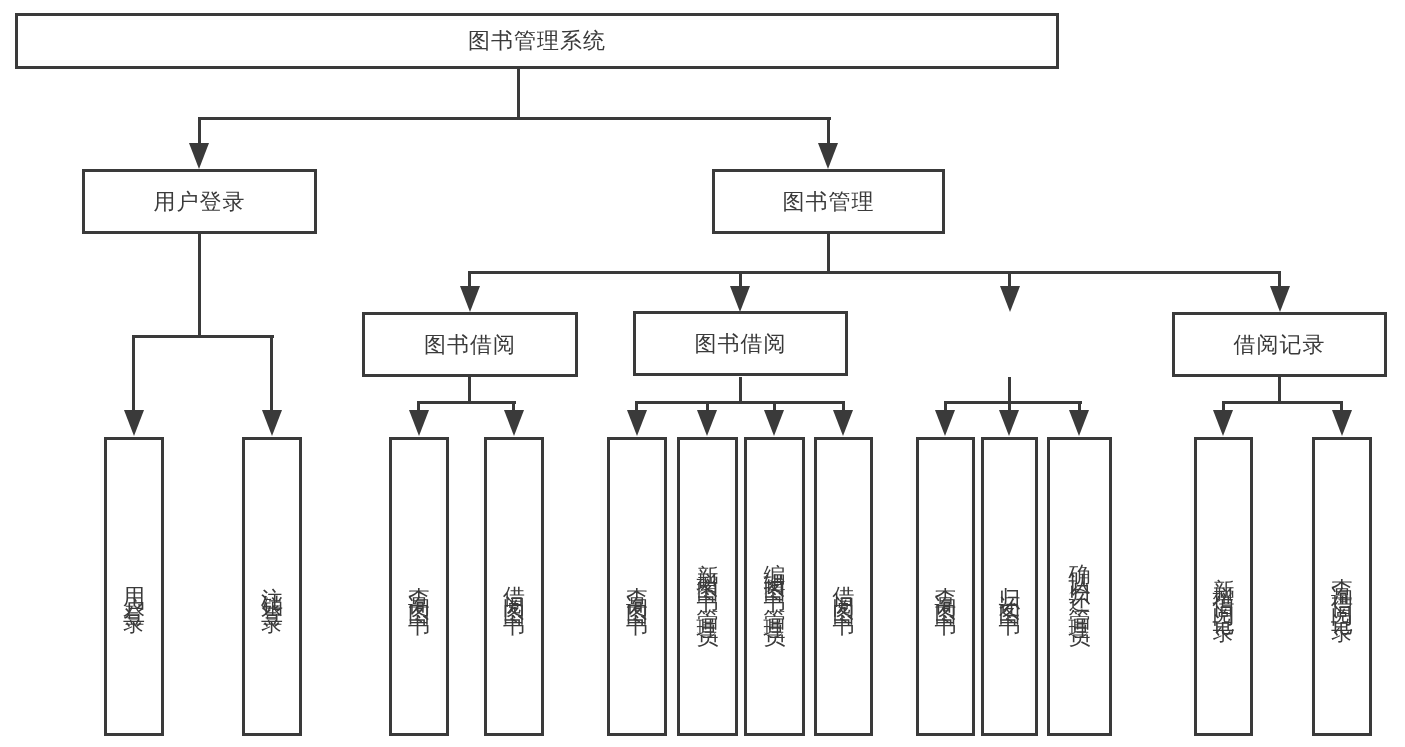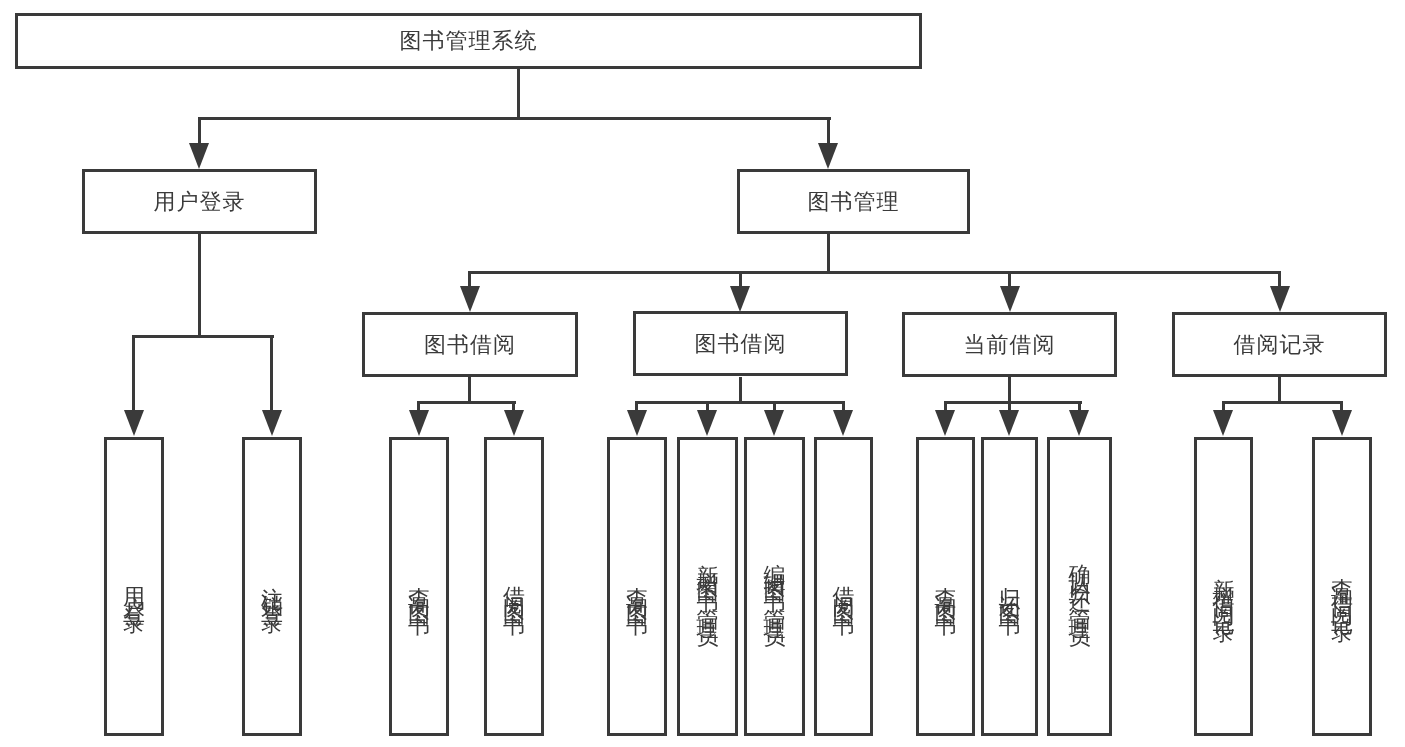--- a/index.html
+++ b/index.html
@@ -28,35 +28,35 @@
     position:absolute; left:1186px; top:712px; z-index:5;
     font-size:20px; color:rgba(128,128,128,0.72); letter-spacing:0.5px;
     white-space:nowrap;
   }
 </style>
 </head>
 <body>
 
 <div class="canvas">
 
-  <div class="box hbox" style="left:15px; top:13px; width:907px; height:56px;">
+  <div class="box hbox" style="left:15px; top:13px; width:1044px; height:56px;">
     <span>图书管理系统</span>
   </div>
 
   <div class="line" style="left:517px; top:69px; width:3px; height:51px;"></div>
   <div class="line" style="left:198px; top:117px; width:633px; height:3px;"></div>
   <div class="line" style="left:198px; top:117px; width:3px; height:31px;"></div>
   <div class="arr" style="left:189px; top:143px;"></div>
   <div class="line" style="left:827px; top:117px; width:3px; height:31px;"></div>
   <div class="arr" style="left:818px; top:143px;"></div>
 
   <div class="box hbox" style="left:82px; top:169px; width:235px; height:65px;">
     <span>用户登录</span>
   </div>
-  <div class="box hbox" style="left:712px; top:169px; width:233px; height:65px;margin-left:25px;">
+  <div class="box hbox" style="left:712px; top:169px; width:233px; height:65px;">
     <span>图书管理</span>
   </div>
 
   <div class="line" style="left:198px; top:234px; width:3px; height:103px;"></div>
   <div class="line" style="left:132px; top:335px; width:142px; height:3px;"></div>
   <div class="line" style="left:132px; top:335px; width:3px; height:79px;"></div>
   <div class="arr" style="left:124px; top:410px;"></div>
   <div class="line" style="left:270px; top:335px; width:3px; height:79px;"></div>
   <div class="arr" style="left:262px; top:410px;"></div>
 
@@ -69,23 +69,20 @@
   <div class="line" style="left:1008px; top:271px; width:3px; height:21px;"></div>
   <div class="arr" style="left:1000px; top:286px;"></div>
   <div class="line" style="left:1278px; top:271px; width:3px; height:21px;"></div>
   <div class="arr" style="left:1270px; top:286px;"></div>
 
   <div class="box hbox" style="left:362px; top:312px; width:216px; height:65px;">
     <span>图书借阅</span>
   </div>
   <div class="box hbox" style="left:633px; top:311px; width:215px; height:65px;">
     <span>图书借阅</span>
-  </div>
-  <div class="box hbox" style="left:902px; top:312px; width:215px; height:65px;">
-    <span>当前借阅</span>
   </div>
   <div class="box hbox" style="left:1172px; top:312px; width:215px; height:65px;">
     <span>借阅记录</span>
   </div>
 
   <div class="line" style="left:468px; top:377px; width:3px; height:26px;"></div>
   <div class="line" style="left:417px; top:401px; width:99px; height:3px;"></div>
   <div class="line" style="left:417px; top:401px; width:3px; height:13px;"></div>
   <div class="arr" style="left:409px; top:410px;"></div>
   <div class="line" style="left:512px; top:401px; width:3px; height:13px;"></div>

